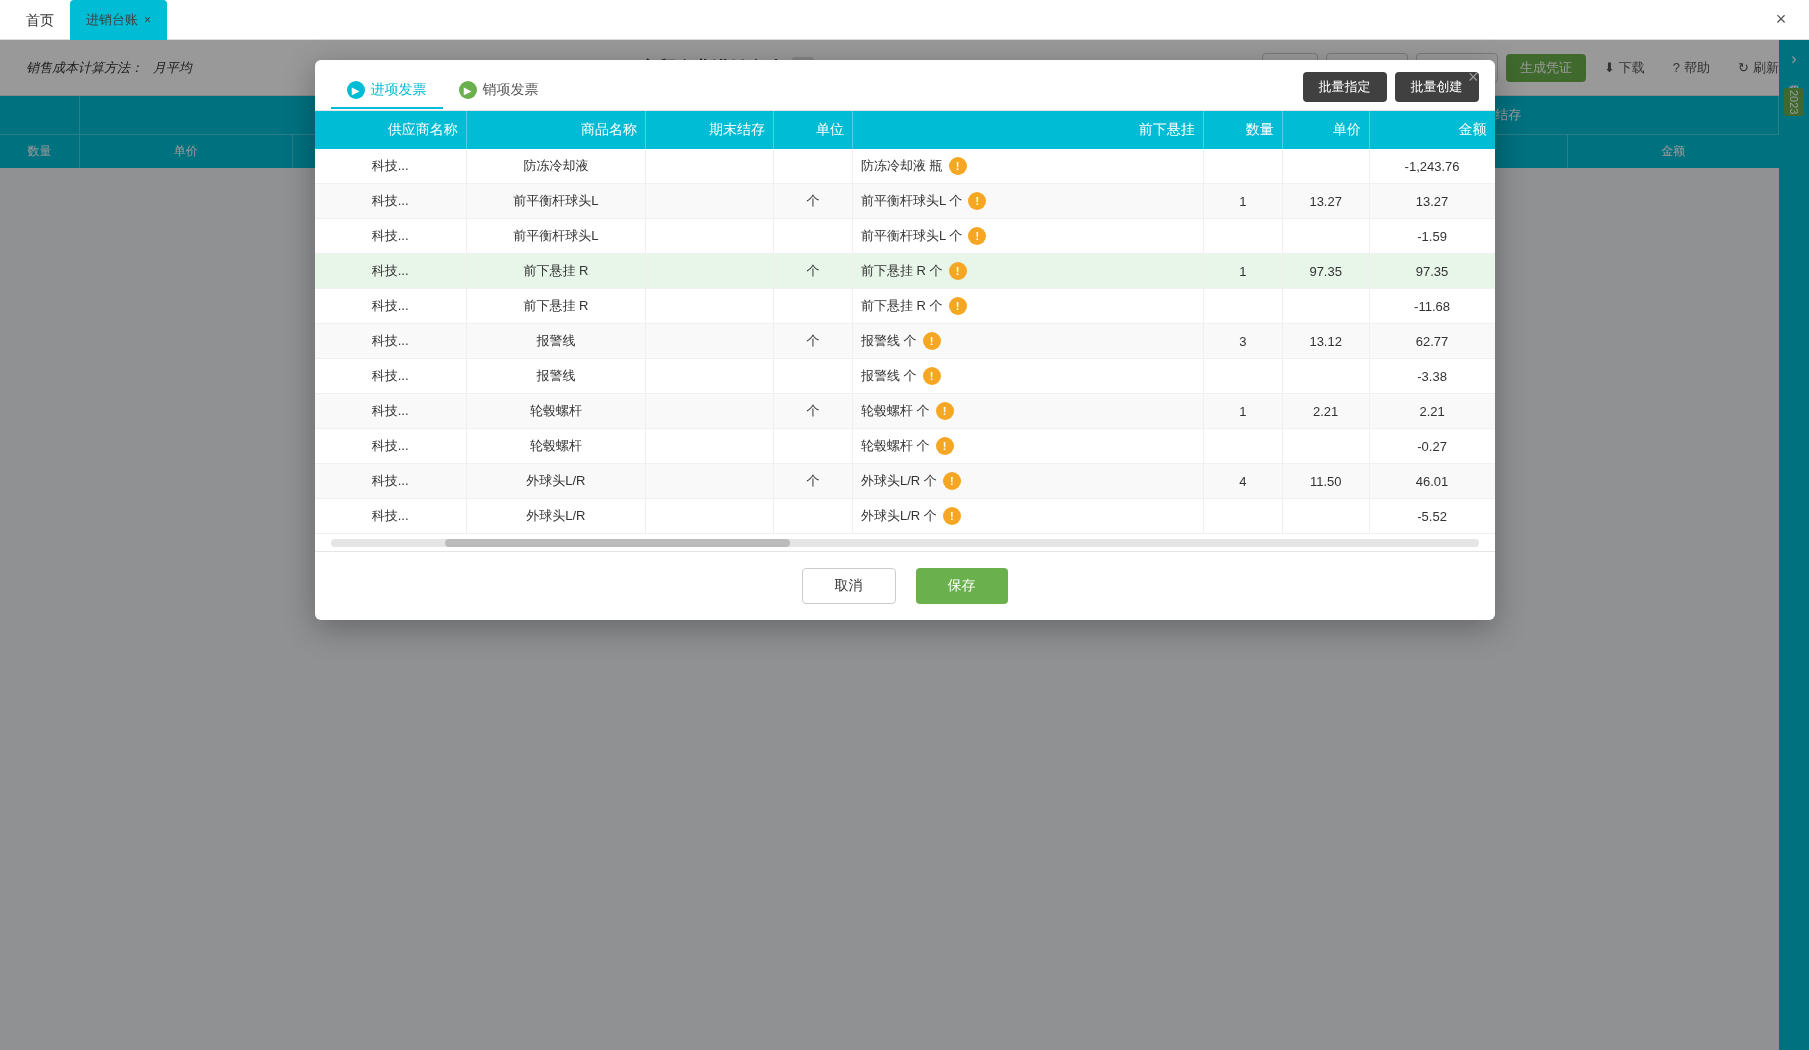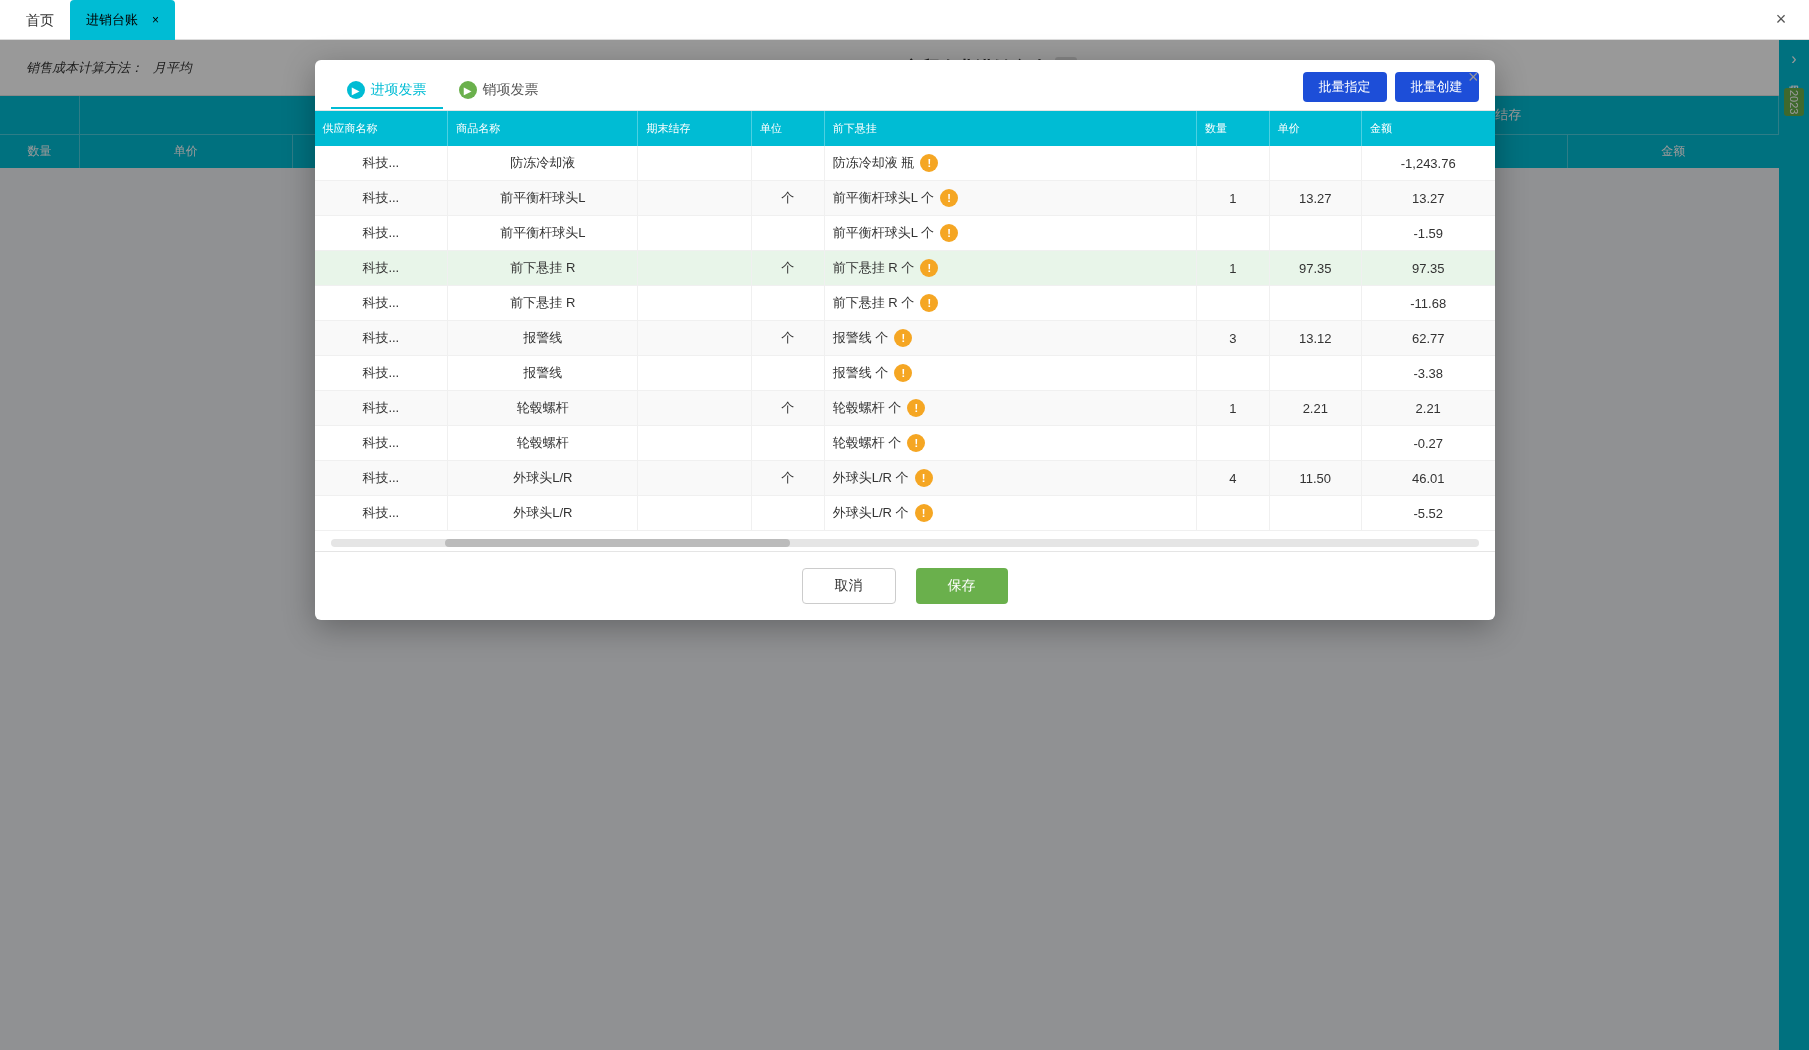--- a/index.html
+++ b/index.html
@@ -1,21 +1,21 @@
 <!DOCTYPE html>
 <html><head>
   <meta charset="utf-8">
   <style>
     * { box-sizing: border-box; margin: 0; padding: 0; }
     body { font-family: "Microsoft YaHei", "PingFang SC", sans-serif; font-size: 13px; background: #e0e0e0; width: 1809px; min-height: 1050px; overflow: hidden; }
 
     
     .top-bar { display: flex; align-items: center; background: #fff; border-bottom: 1px solid #ddd; height: 40px; padding: 10px 10px; gap: 0; text-align: right; }
     .tab-home { padding: 0 16px; height: 40px; line-height: 40px; color: #333; cursor: pointer; font-size: 14px; }
-    .tab-active { background: #00bcd4; color: #000000; border-radius: 4px 4px 0 0; padding: 0 16px; height: 40px; line-height: 40px; display: flex; align-items: center; gap: 14px; }
+    .tab-active { background: #00bcd4; color: #404040; border-radius: 4px 4px 0 0; padding: 0 16px; height: 40px; line-height: 40px; display: flex; align-items: center; gap: 6px; }
     .tab-active .close-x { cursor: pointer; font-size: 12px; }
     .top-bar-close { margin-left: auto; width: 36px; height: 36px; display: flex; align-items: center; justify-content: center; cursor: pointer; font-size: 18px; color: #555; }
 
     
     .page-bg { background: #f0f2f5; min-height: calc(1050px - 40px); position: relative; }
 
     
     .page-header { display: flex; align-items: center; background: #fff; padding: 0 20px; height: 56px; border-bottom: 1px solid #e5e5e5; }
     .cost-method { font-size: 13px; color: #555; }
     .cost-method span { color: #333; font-weight: 500; margin-left: 6px; font-style: italic; }
@@ -38,27 +38,27 @@
     .modal-overlay { position: absolute; top: 0; left: 0; right: 0; bottom: 0; background: rgba(0,0,0,0.4); display: flex; align-items: flex-start; justify-content: center; padding-top: 20px; z-index: 100; }
     .modal { background: #fff; border-radius: 6px; width: 1180px; min-height: 560px; box-shadow: 0 8px 32px rgba(0,0,0,0.3); display: flex; flex-direction: column; }
 
     
     .modal-header { display: flex; align-items: center; padding: 12px 16px 0 16px; border-bottom: 1px solid #e5e5e5; position: relative; }
     .modal-tab { padding: 8px 16px; cursor: pointer; font-size: 14px; color: #555; border-bottom: 2px solid transparent; display: flex; align-items: center; gap: 6px; }
     .modal-tab.active { color: #00bcd4; border-bottom: 2px solid #00bcd4; }
     .modal-tab-icon { width: 18px; height: 18px; background: #00bcd4; border-radius: 50%; display: inline-flex; align-items: center; justify-content: center; font-size: 10px; color: #fff; }
     .modal-tab-icon2 { width: 18px; height: 18px; background: #6ab04c; border-radius: 50%; display: inline-flex; align-items: center; justify-content: center; font-size: 10px; color: #fff; }
     .modal-actions { margin-left: auto; display: flex; gap: 8px; padding-bottom: 8px; }
-    .btn-batch { background: #1d4ed8; color: #fff; border: none; border-radius: 4px; padding: 6px 16px; cursor: pointer; font-size: 13px; }
+    .btn-batch { background: #404040; color: #fff; border: none; border-radius: 4px; padding: 6px 16px; cursor: pointer; font-size: 13px; }
     .modal-close { position: absolute; right: 16px; top: 8px; cursor: pointer; font-size: 18px; color: #999; background: none; border: none; line-height: 1; }
 
     
     .modal-body { flex: 1; overflow-y: auto; overflow-x: hidden; }
     .data-table { width: 100%; border-collapse: collapse; }
-    .data-table th { background: #00bcd4; color: #fff; padding: 10px 8px; text-align: left; font-size: 11px; font-weight: 500; border-right: 1px solid rgba(255,255,255,0.3); white-space: nowrap; }
+    .data-table th { background: #00bcd4; color: #fff; padding: 10px 8px; text-align: right; font-size: 14px; font-weight: 500; border-right: 1px solid rgba(255,255,255,0.3); white-space: nowrap; }
     .data-table th:last-child { border-right: none; }
     .data-table td { padding: 8px 8px; text-align: center; font-size: 13px; border-bottom: 1px solid #f0f0f0; border-right: 1px solid #f0f0f0; color: #333; white-space: nowrap; }
     .data-table td:last-child { border-right: none; }
     .data-table tr:nth-child(even) { background: #f9f9f9; }
     .data-table tr.highlighted { background: #e8f5e9; }
     .warn-icon { width: 18px; height: 18px; background: #f5a623; border-radius: 50%; display: inline-flex; align-items: center; justify-content: center; color: #fff; font-size: 11px; font-weight: bold; }
     .amount-negative { color: #e74c3c; }
     .amount-positive { color: #333; }
 
     
@@ -86,20 +86,38 @@
 <div class="page-bg">
 
   <div class="page-header">
     <div class="cost-method">
       <span>销售成本计算方法：</span>
       <span>月平均</span>
     </div>
     <div class="page-title">
       <span>商贸企业进销台账</span>
       <span class="page-title-icon">≡</span>
+    </div>
+    <div class="header-buttons">
+      <button class="btn-outline">对账</button>
+      <button class="btn-outline">重新开账</button>
+      <button class="btn-outline">存货别名</button>
+      <button class="btn-green">生成凭证</button>
+      <button class="btn-icon">
+        <span>⬇</span>
+        <span>下载</span>
+      </button>
+      <button class="btn-icon">
+        <span>?</span>
+        <span>帮助</span>
+      </button>
+      <button class="btn-icon">
+        <span>↻</span>
+        <span>刷新</span>
+      </button>
     </div>
   </div>
 
   <div style="background:#00bcd4; display:flex; color:#fff; border-bottom:1px solid rgba(255,255,255,0.3);">
     <div style="width:80px; min-width:80px; border-right:1px solid rgba(255,255,255,0.3);"></div>
     <div class="band-section">本期入库</div>
     <div class="band-section">本期出库</div>
     <div class="band-section">期末结存</div>
     <div style="width:30px;"></div>
   </div>

